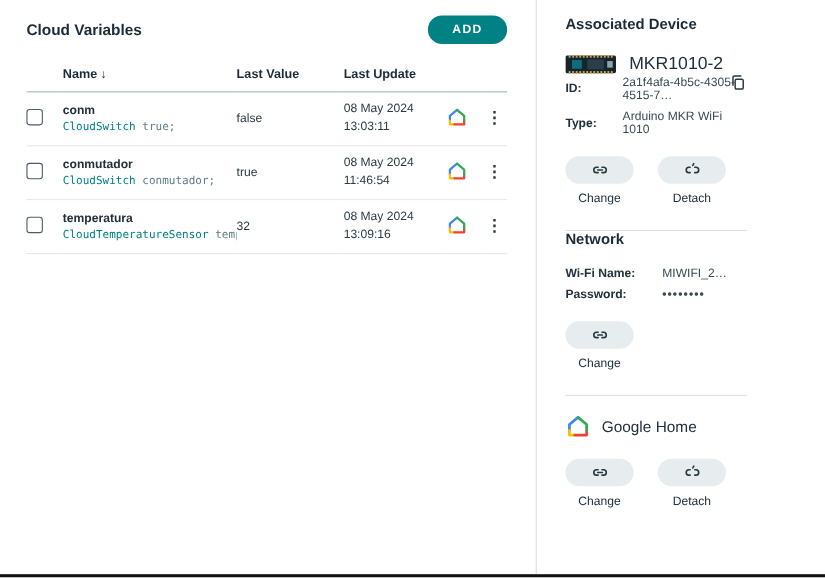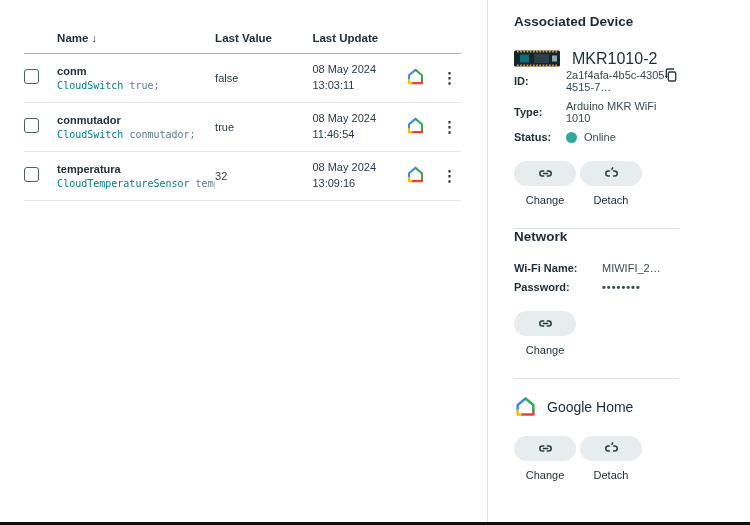--- a/index.html
+++ b/index.html
@@ -41,21 +41,21 @@
   .device-row { display:flex; align-items:center; gap:12px; margin:20px 0 1px 0; }
   .board-thumb { width:46px; height:19px; display:inline-block; }
   .device-name { font-size:16px; color:#21303a; }
 
   .kv { display:flex; align-items:center; font-size:11px; margin-bottom:7px; position:relative; }
   .kv .k { font-weight:bold; width:52px; flex:none; color:#21303a; }
   .kv .v { color:#3a4a52; }
   .copy-btn { position:absolute; right:0; top:-2px; width:16px; height:16px; cursor:pointer; }
   .dot { display:inline-block; width:11px; height:11px; border-radius:50%; background:#31a8a0; margin-right:7px; flex:none; }
 
-  .btn-row { display:flex; gap:4px; margin-top:18px; }
+  .btn-row { display:flex; gap:22px; margin-top:18px; }
   .icon-btn-wrap { display:flex; flex-direction:column; align-items:center; width:62px; }
   .pill-btn { width:62px; height:25px; border-radius:13px; border:none; background:#e7edee; cursor:pointer;
               display:flex; align-items:center; justify-content:center; }
   .pill-btn svg { width:17px; height:17px; }
   .btn-label { font-size:11px; color:#21303a; margin-top:8px; }
 
   .rp-section { border-top:1px solid #dbe1e4; margin-top:22px; }
   .net-kv .k { width:88px; }
   .pwd { letter-spacing:1px; font-weight:bold; }
 
@@ -101,20 +101,24 @@
     <line x1="3" y1="16.8" x2="43" y2="16.8" stroke="#c9a24f" stroke-width="2.4" stroke-dasharray="1.7 1.5"></line>
     <rect x="6" y="5.5" width="9" height="8" fill="#0d6d7a"></rect>
     <rect x="20" y="5" width="15" height="9" fill="#2c3e49"></rect>
     <rect x="38" y="6.5" width="5" height="6" fill="#8fa3ab"></rect>
   </symbol>
 </svg>
 
 <div class="app">
 
   <main class="left-panel">
+    <div class="panel-header">
+      <h1 class="panel-title">Cloud Variables</h1>
+      <button class="add-btn">ADD</button>
+    </div>
 
     <table class="vars-table">
       <thead>
         <tr>
           <th class="col-cb"></th>
           <th class="col-name">
             <span>Name</span><span class="sort-icon">↓</span>
           </th>
           <th class="col-val">Last Value</th>
           <th class="col-upd">Last Update</th>
@@ -191,25 +195,20 @@
         <span class="k">ID:</span>
         <span class="v">2a1f4afa-4b5c-4305-4515-7…</span>
         <svg class="copy-btn">
             <use href="#ic-copy"></use>
           </svg>
       </div>
       <div class="kv">
         <span class="k">Type:</span>
         <span class="v">Arduino MKR WiFi 1010</span>
       </div>
-      <div class="kv">
-        <span class="k">Status:</span>
-        <span class="dot"></span>
-        <span class="v">Online</span>
-      </div>
 
       <div class="btn-row">
         <div class="icon-btn-wrap">
           <button class="pill-btn">
             <svg>
                 <use href="#ic-link"></use>
               </svg>
           </button>
           <span class="btn-label">Change</span>
         </div>

